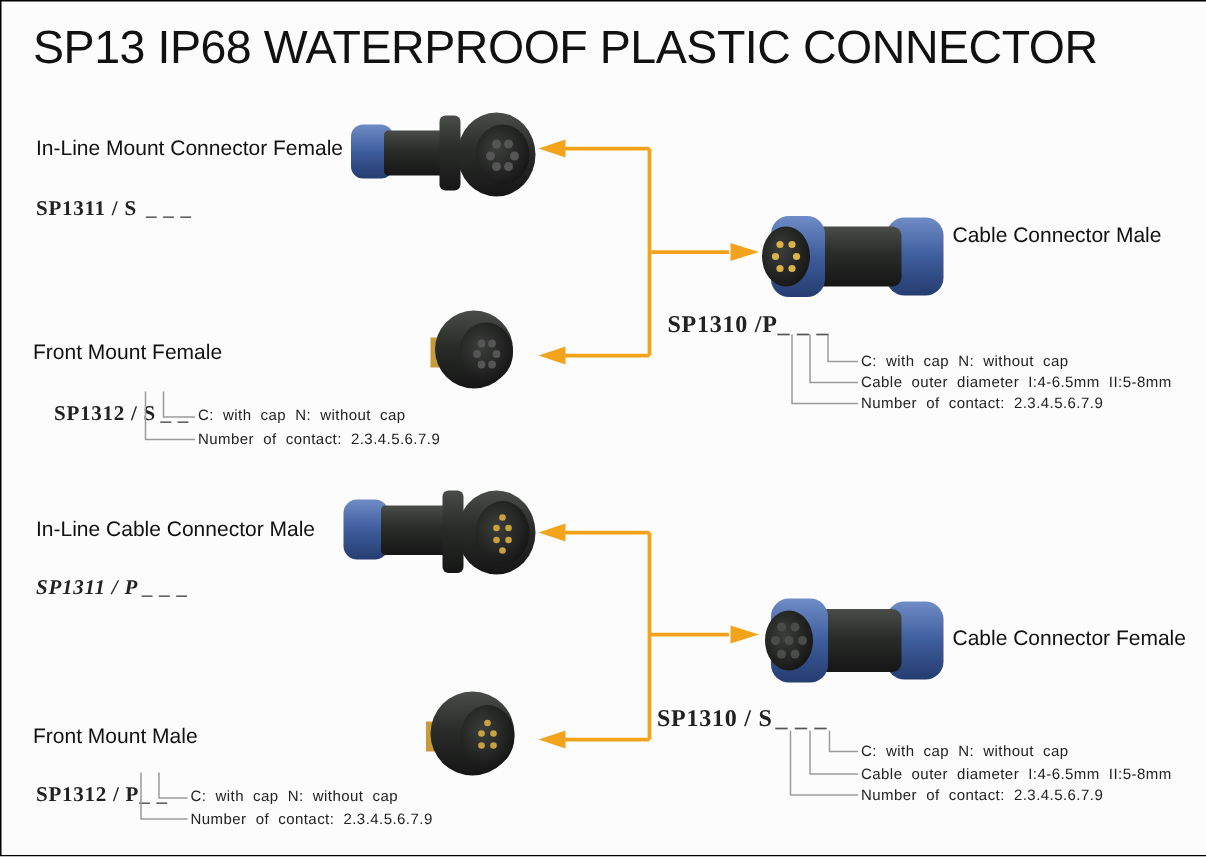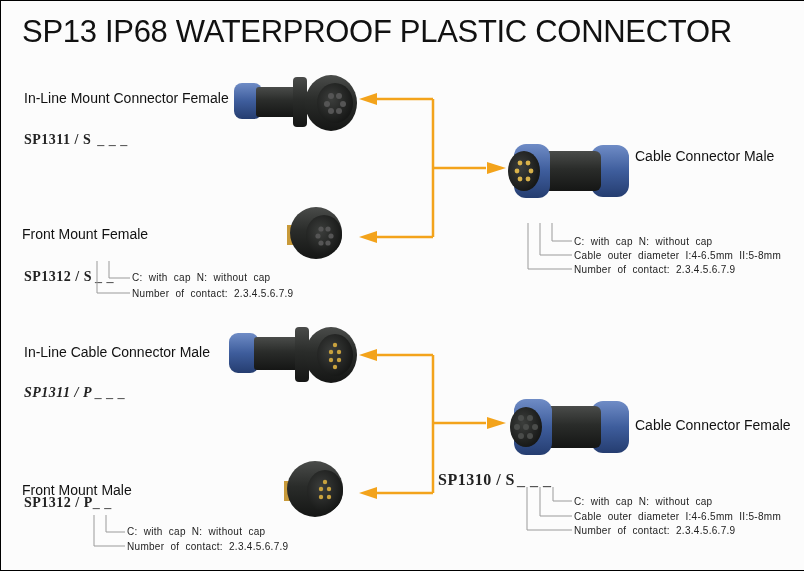--- a/index.html
+++ b/index.html
@@ -23,42 +23,45 @@
   <div class="label" style="left:23px; top:89px;">In-Line Mount Connector Female</div>
   <div class="code sm" style="left:23px; top:109px;">
     <span>SP1311 / S</span>
     <span style="color:#555; margin-left:2px;">_ _ _</span>
   </div>
 
   <div class="label" style="left:21px; top:225px;">
     <span>Front Mount</span>
     <span>Female</span>
   </div>
-  <div class="code sm" style="left:23px; top:246px;text-align:right;">
+  <div class="code sm" style="left:35px; top:246px;text-align:right;">
     <span>SP1312 / S</span><span style="color:#555; margin-left:3px;">_ _</span>
   </div>
   <div class="note" style="left:131px; top:271px;">C: with cap   N: without cap</div>
   <div class="note" style="left:131px; top:287px;">Number of contact: 2.3.4.5.6.7.9</div>
 
   <div class="label" style="left:634px; top:147px;">Cable Connector Male</div>
+  <div class="code lg" style="left:444px; top:207px;">
+    <span>SP1310 /P</span><span style="color:#555;">_ _ _</span>
+  </div>
   <div class="note" style="left:573px; top:235px;">C: with cap   N: without cap</div>
   <div class="note" style="left:573px; top:249px;">Cable outer diameter  I:4-6.5mm  II:5-8mm</div>
   <div class="note" style="left:573px; top:263px;">Number of contact: 2.3.4.5.6.7.9</div>
 
   <div class="label" style="left:23px; top:343px;">In-Line Cable Connector Male</div>
   <div class="code sm" style="left:23px; top:362px;font-style:italic;">
     <span>SP1311 / P</span>
     <span style="color:#555;">_ _ _</span>
   </div>
 
   <div class="label" style="left:21px; top:481px;">
     <span>Front Mount</span>
     <span>Male</span>
   </div>
-  <div class="code sm" style="left:23px; top:472px;">
+  <div class="code sm" style="left:23px; top:500px;">
     <span>SP1312 / P</span><span style="color:#555;">_ _</span>
   </div>
   <div class="note" style="left:126px; top:525px;">C: with cap   N: without cap</div>
   <div class="note" style="left:126px; top:540px;">Number of contact: 2.3.4.5.6.7.9</div>
 
   <div class="label" style="left:634px; top:416px;">Cable Connector Female</div>
   <div class="code lg" style="left:437px; top:470px;">
     <span>SP1310 / S</span><span style="color:#555; margin-left:2px;">_ _ _</span>
   </div>
   <div class="note" style="left:573px; top:495px;">C: with cap   N: without cap</div>

